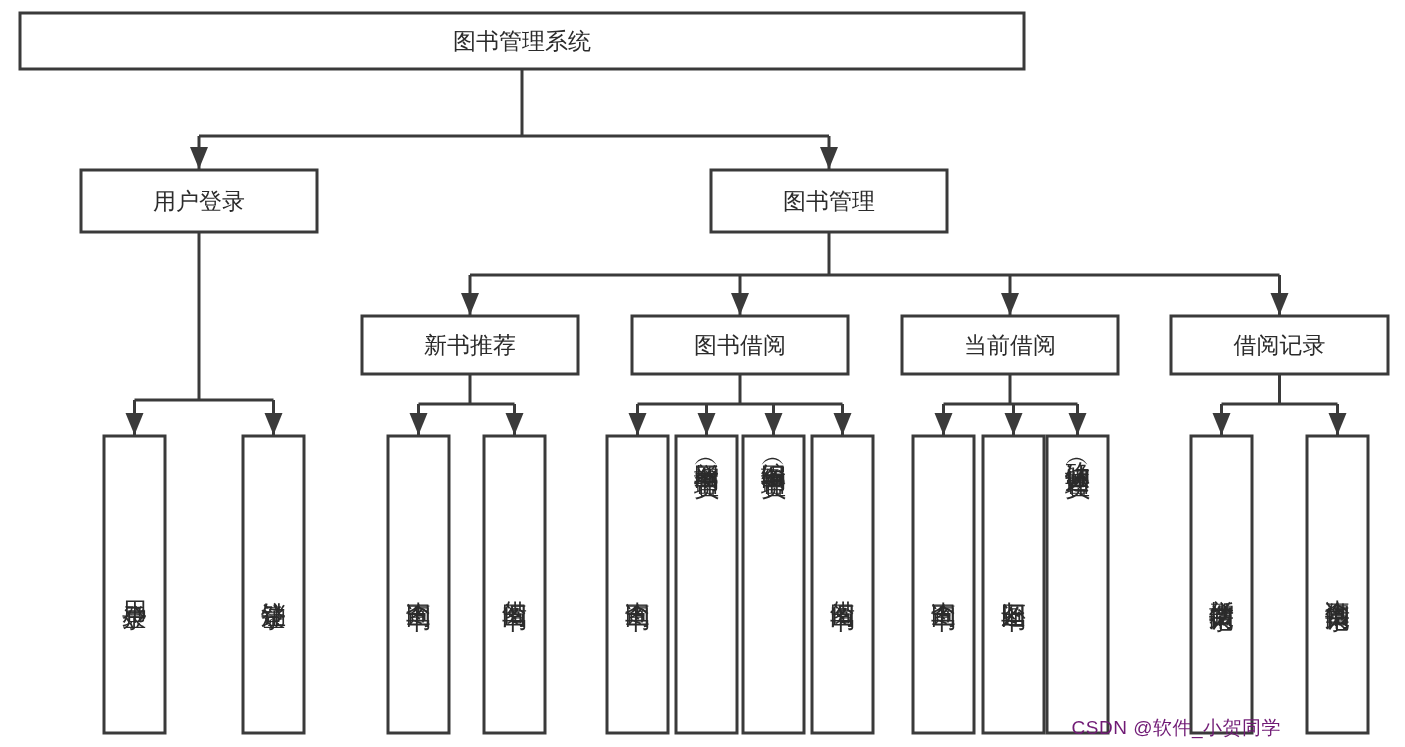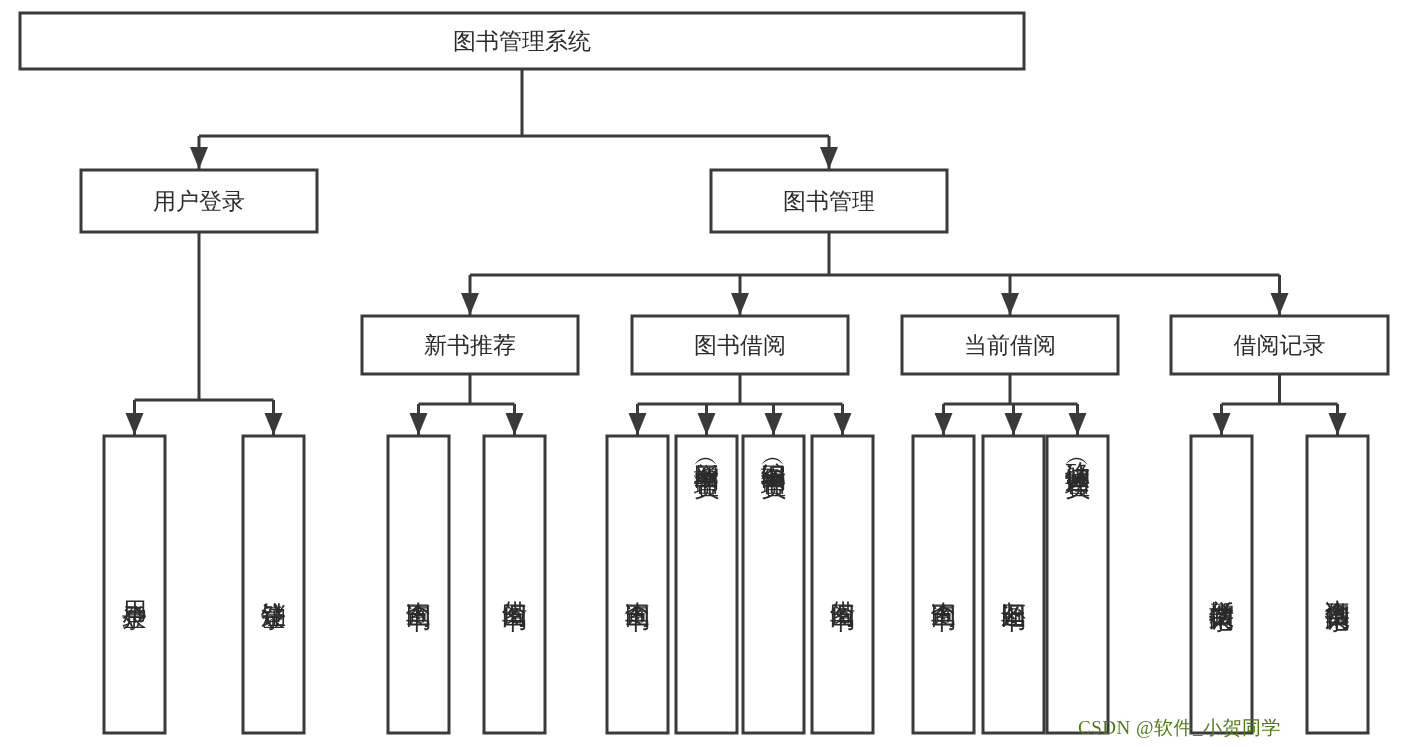--- a/index.html
+++ b/index.html
@@ -66,23 +66,23 @@
     font-size: 25px;
     line-height: 1;
     color: #2b2b2b;
     letter-spacing: 2px;
     white-space: pre;
   }
   .watermark {
     position: absolute;
     right: 12px;
     bottom: 6px;
-    font-family: Liberation Serif, serif;
+    font-family: Liberation Sans, sans-serif;
     font-size: 19px;
-    color: #4d7c0f;
+    color: #701a75;
     letter-spacing: 0.5px;
     white-space: pre;
   }
 </style>
 </head>
 <body>
 
 <div id="diagram-root">
 
   <svg class="flow" viewBox="0 0 1405 747" xmlns="http://www.w3.org/2000/svg">

